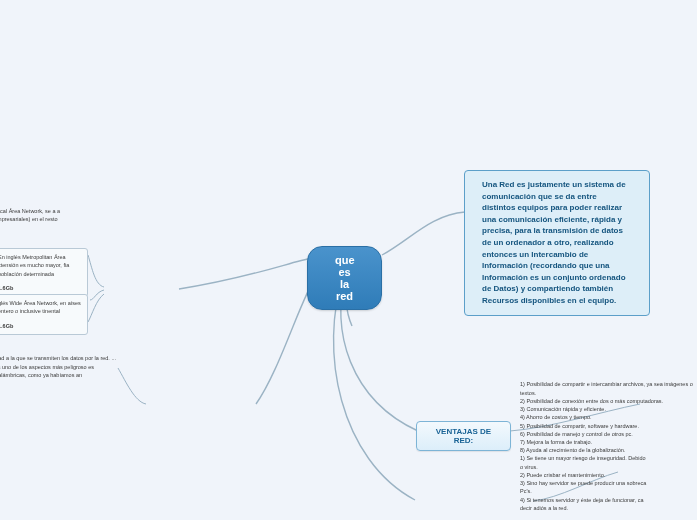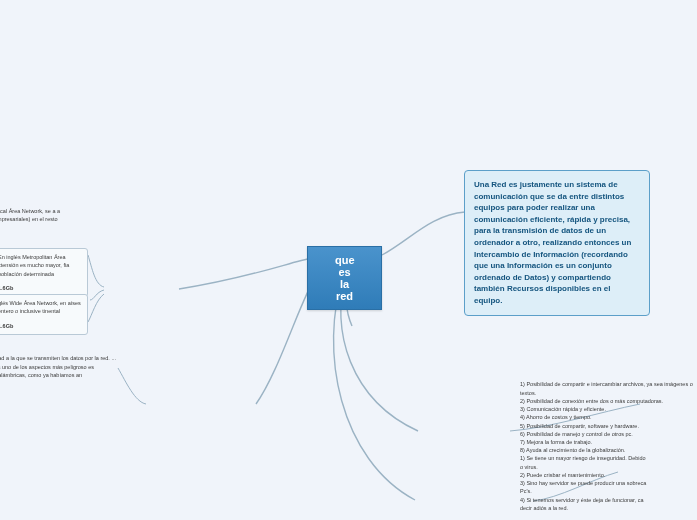--- a/index.html
+++ b/index.html
@@ -22,21 +22,21 @@
   }
   .node {
     position: absolute;
     box-sizing: border-box;
   }
   
   .central {
     background: #3f88c5;
     background: linear-gradient(#4a93cc, #2f7cb8);
     border: 1px solid #2a6fa5;
-    border-radius: 0;
+    border-radius: 15px;
     color: #ffffff;
     font-size: 11px;
     font-weight: bold;
     text-align: center;
     padding: 7px 27px;
     box-shadow: 0 1px 2px rgba(0,0,0,0.15);
   }
   
   .topic {
     background: #eaf4fb;
@@ -57,21 +57,21 @@
   }
   
   .callout {
     background: #ddeef8;
     border: 1px solid #5c9fc9;
     border-radius: 4px;
     color: #15557f;
     font-size: 8px;
     font-weight: bold;
     line-height: 1.45;
-    padding: 8px 9px;
+    padding: 8px 17px;
     text-align: left;
   }
   
   .note {
     color: #3b3b3b;
     font-size: 5.5px;
     line-height: 1.5;
   }
   .note-box {
     border: 1px solid #b9c9d6;
@@ -119,20 +119,23 @@
     <span>que es la red</span>
   </div>
 
   <div class="node callout" style="left:464px; top:170px; width:186px;">
     <span>Una Red es justamente un sistema de comunicación que se da entre distintos equipos para poder realizar una comunicación eficiente, rápida y precisa, para la transmisión de datos de un ordenador a otro, realizando entonces un Intercambio de Información (recordando que una Información es un conjunto ordenado de Datos) y compartiendo también Recursos disponibles en el equipo.</span>
   </div>
 
 
 
 
+  <div class="node topic" style="left:416px; top:421px; width:95px;">
+    <span>VENTAJAS DE RED:</span>
+  </div>
 
 
   <div class="node note" style="left:-6px; top:207px; width:96px;">
     <span>Local Área Network, se a a empresariales) en el resto</span>
   </div>
 
   <div class="node note-box" style="left:-8px; top:248px; width:96px;">
     <div>En inglés Metropolitan Área xtensión es mucho mayor, fia poblacíón determinada</div>
     <div class="note-strong" style="margin-top:6px;">1.6Gb</div>
   </div>

